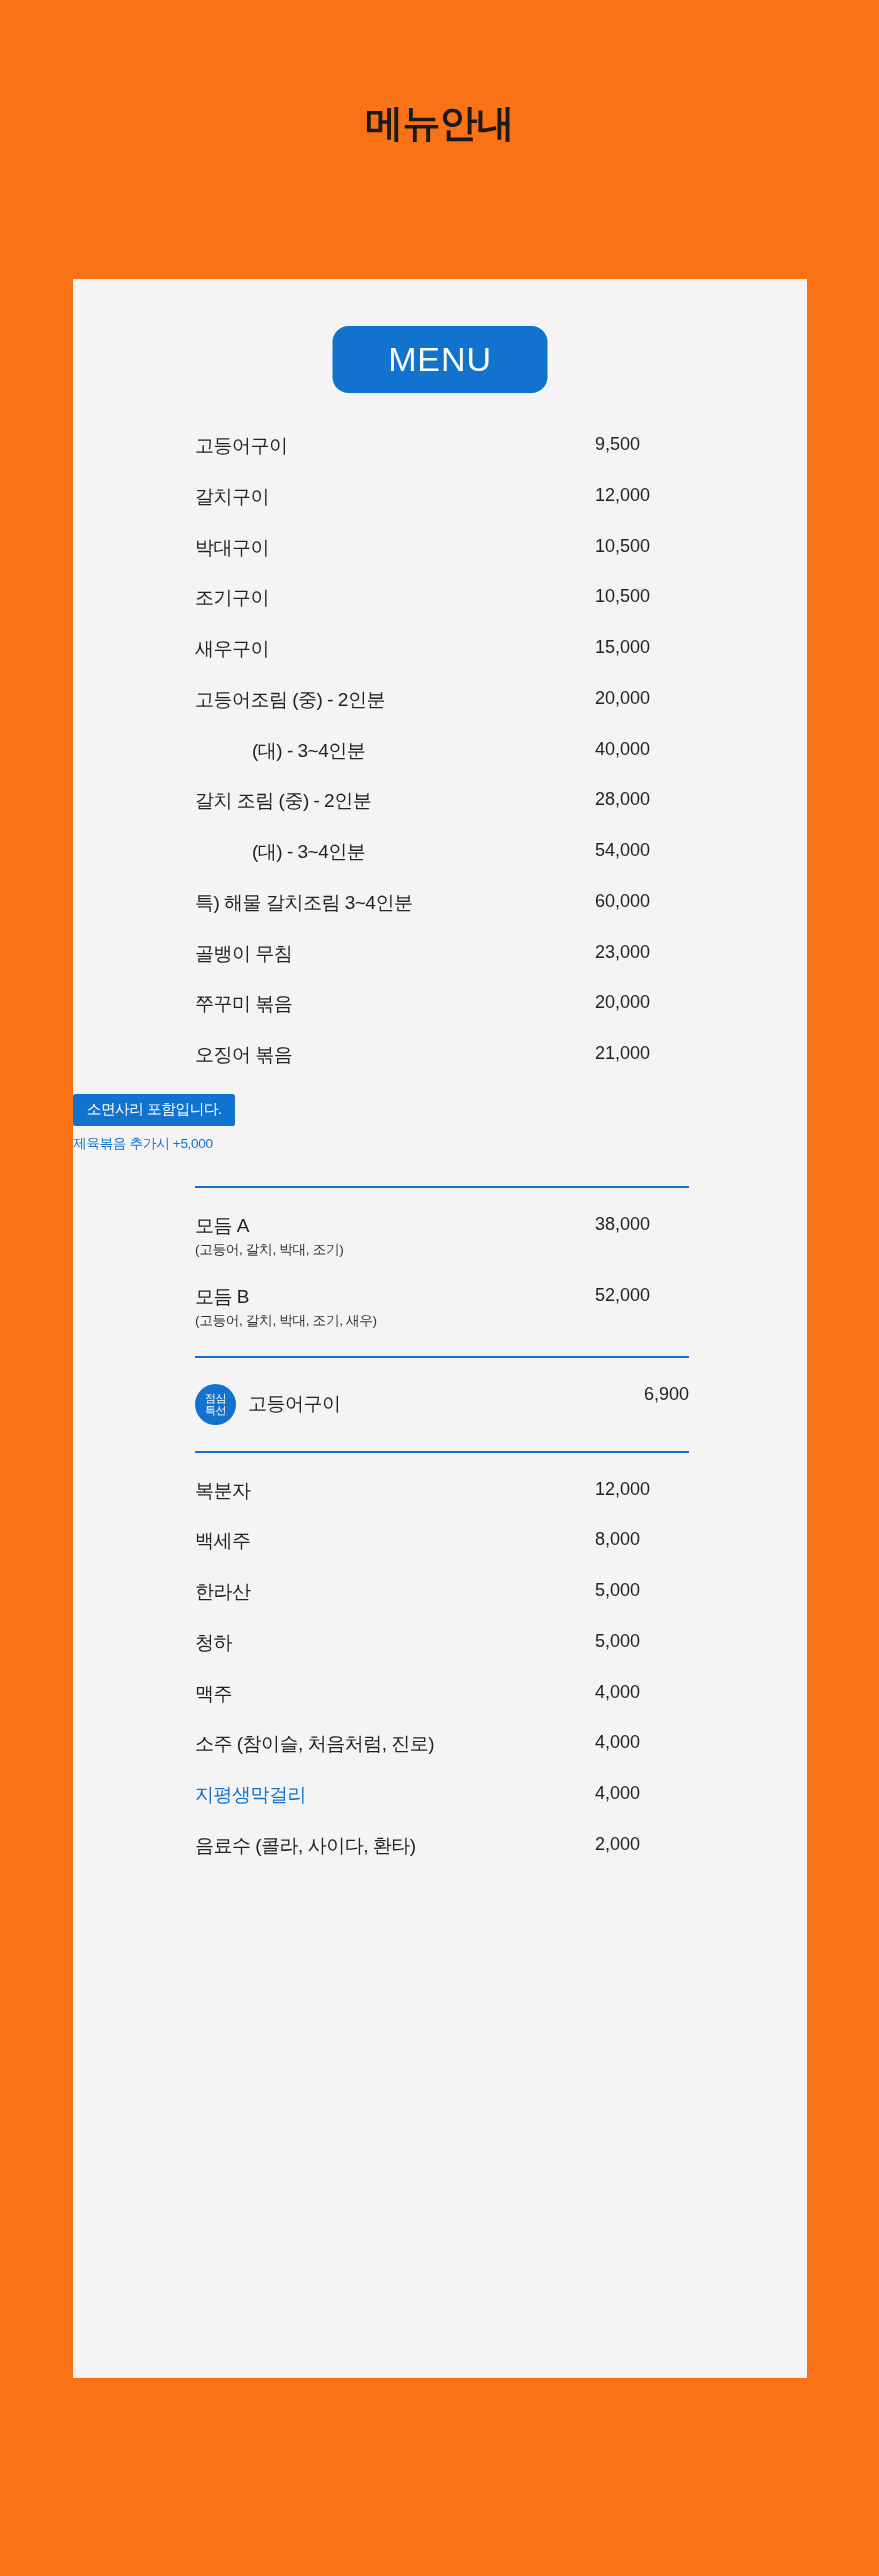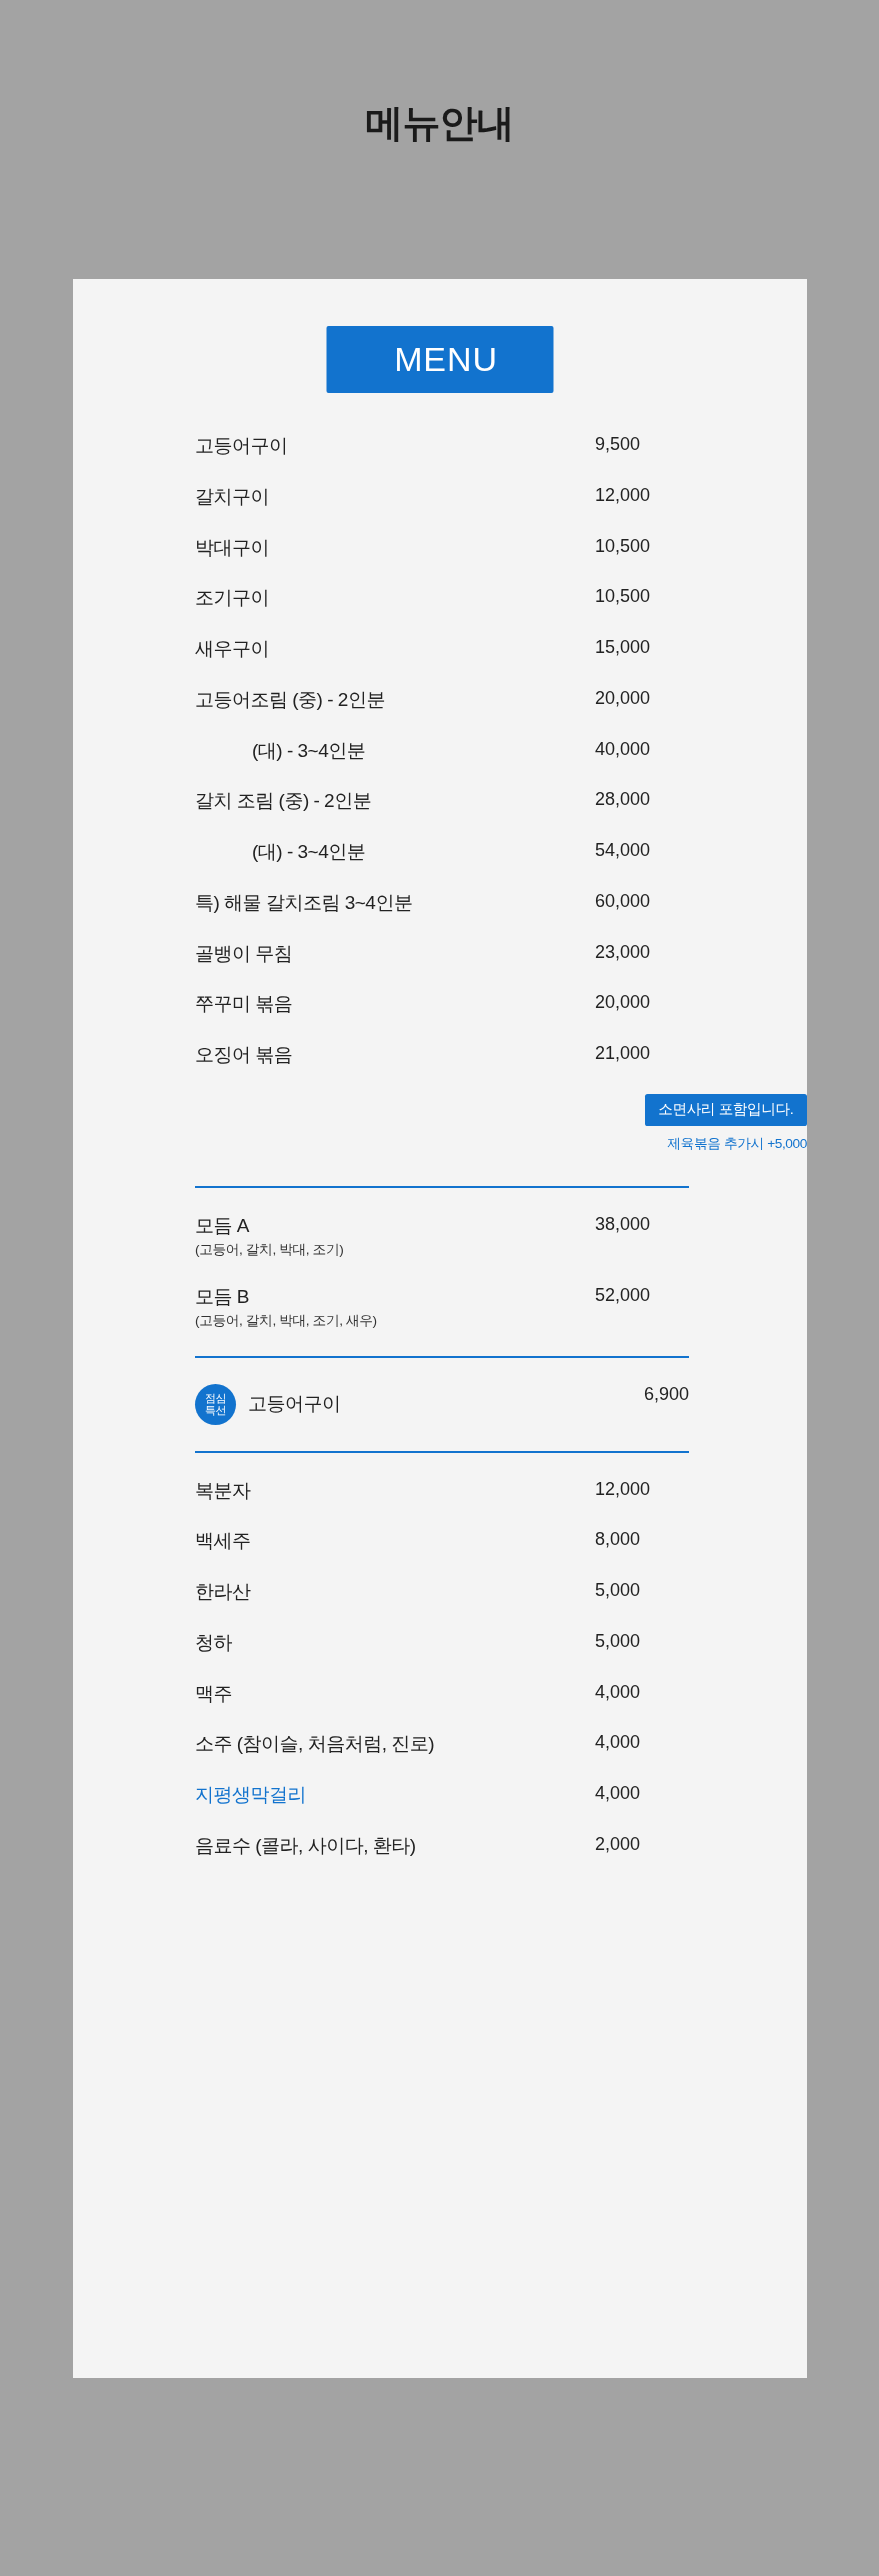--- a/index.html
+++ b/index.html
@@ -5,21 +5,21 @@
   html, body {
     margin: 0;
     padding: 0;
     background: #ffffff;
     font-family: "Liberation Sans", "DejaVu Sans", sans-serif;
   }
   .page {
     position: relative;
     width: 879px;
     height: 2576px;
-    background: #a3a3a3;
+    background: #f97316;
     overflow: hidden;
   }
   
   .header {
     padding-top: 103px;
     text-align: center;
   }
   .header-title {
     font-size: 38px;
     font-weight: bold;
@@ -44,25 +44,24 @@
     background: #f4f4f4;
   }
   .menu-badge {
     position: absolute;
     left: 50%;
     transform: translateX(-50%);
     top: 47px;
     width: 215px;
     height: 67px;
     background: #1273ce;
-    border-radius: 2px;
+    border-radius: 16px;
     display: flex;
     align-items: center;
     justify-content: center;
-    padding-left: 12px;
   }
   .menu-badge span {
     color: #ffffff;
     font-size: 34px;
     letter-spacing: 0.9px;
     font-weight: 400;
   }
   .list {
     position: absolute;
     left: 0;
@@ -97,21 +96,21 @@
     letter-spacing: 0;
   }
   .row.indent .name {
     padding-left: 57px;
   }
   .row.highlight .name {
     color: #1273ce;
   }
   
   .notice-wrap {
-    text-align: right;
+    text-align: left;
     margin-top: 22px;
     margin-bottom: 33px;
   }
   .notice-box {
     display: inline-block;
     background: #1273ce;
     color: #ffffff;
     font-size: 14.6px;
     padding: 6px 13.7px 6.9px 13.7px;
     border-radius: 2.6px;

